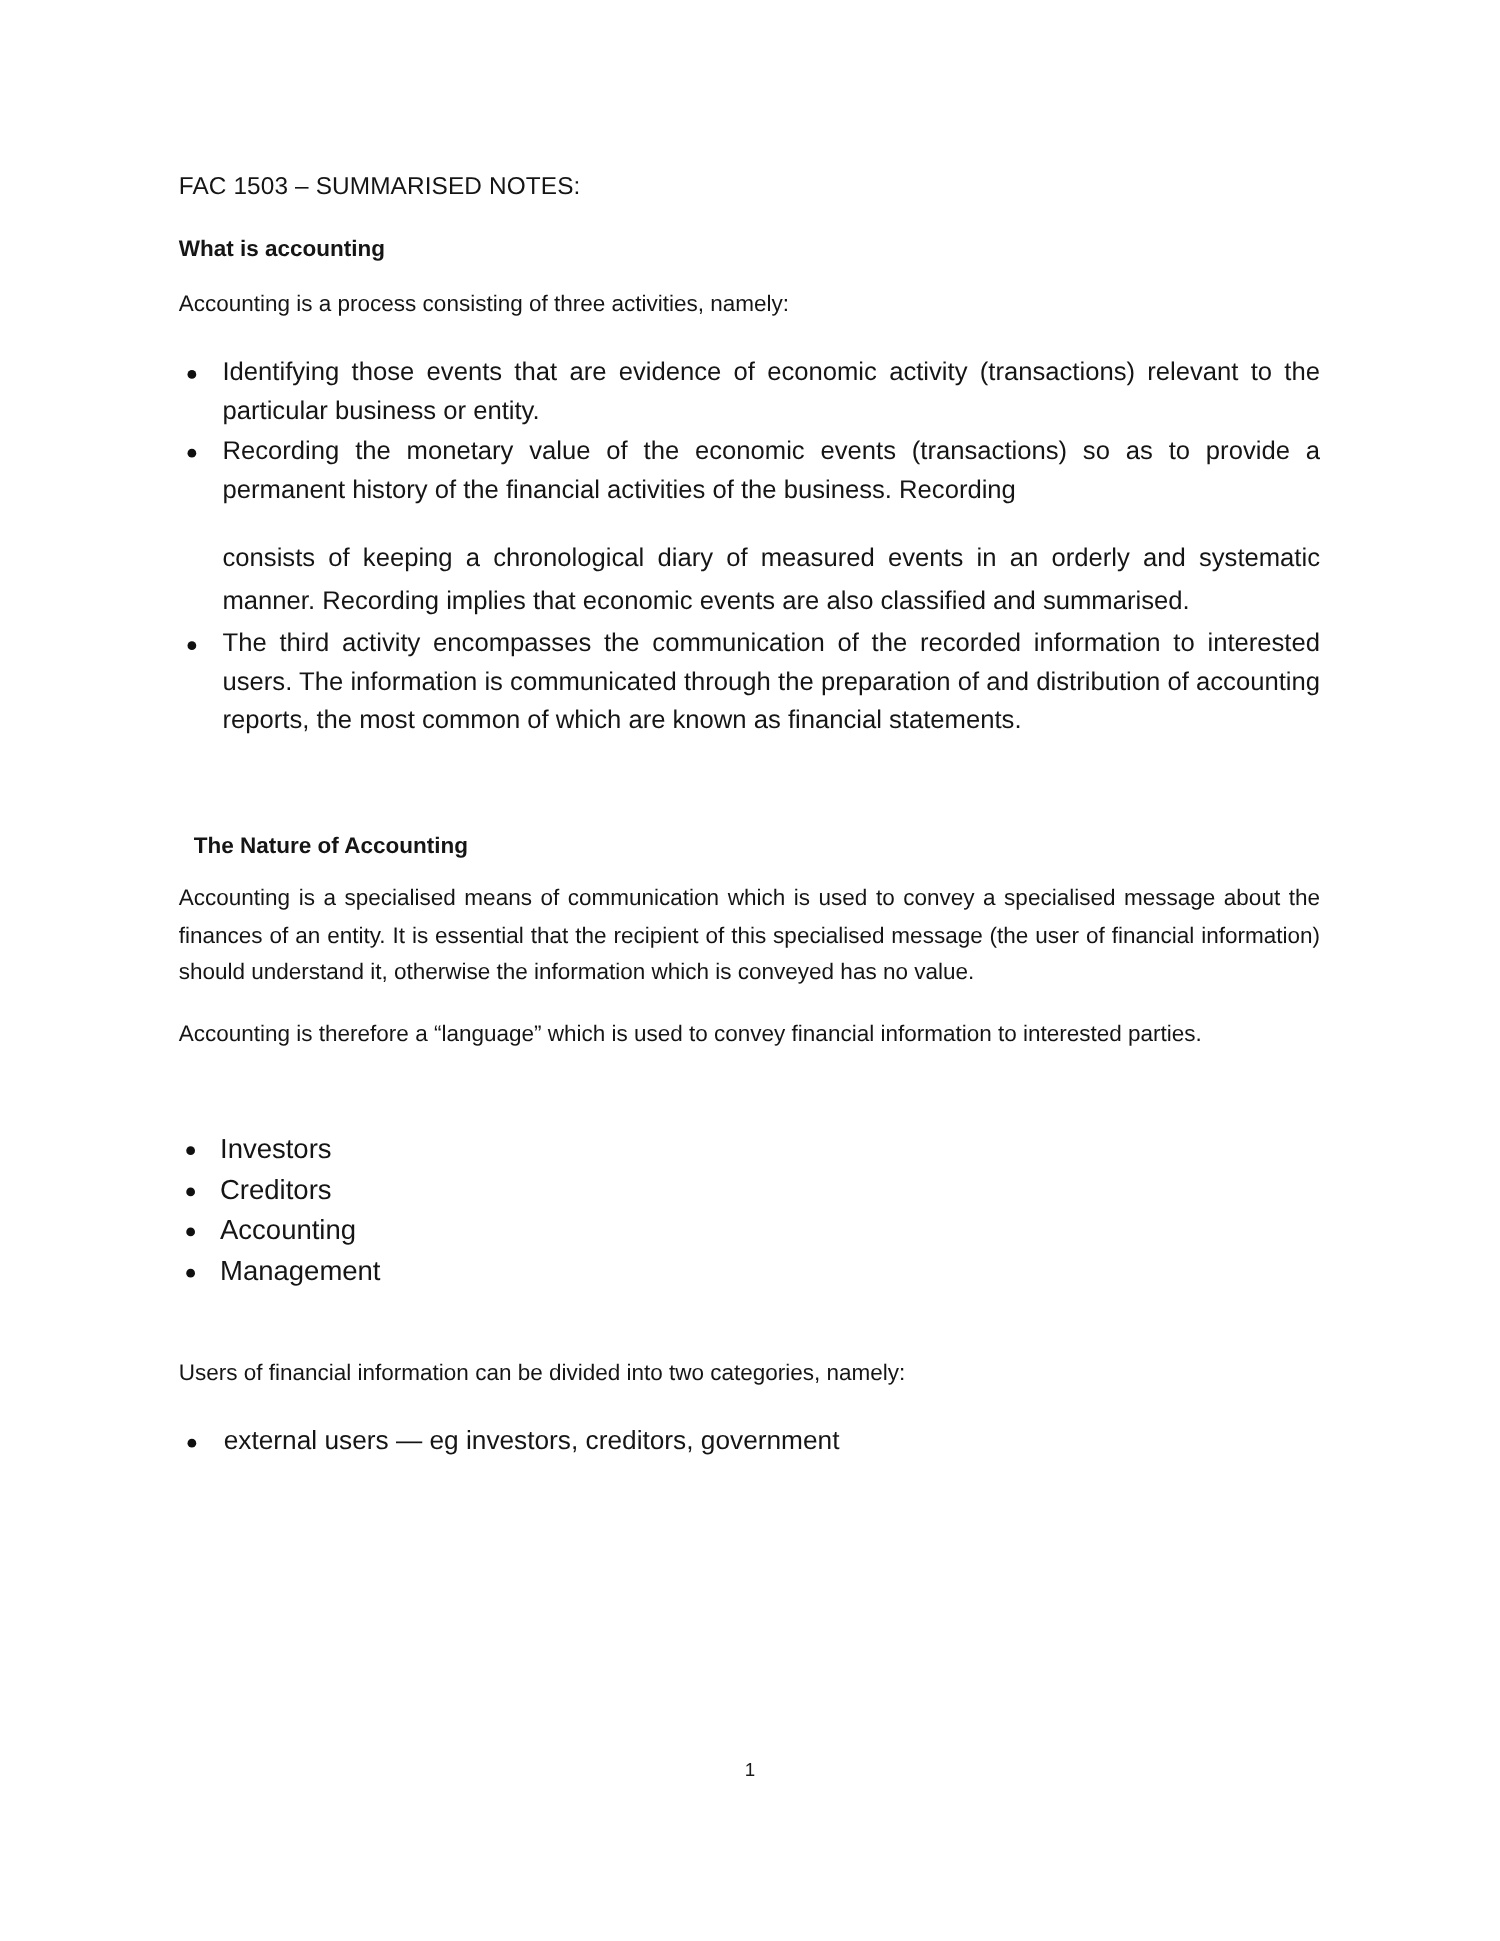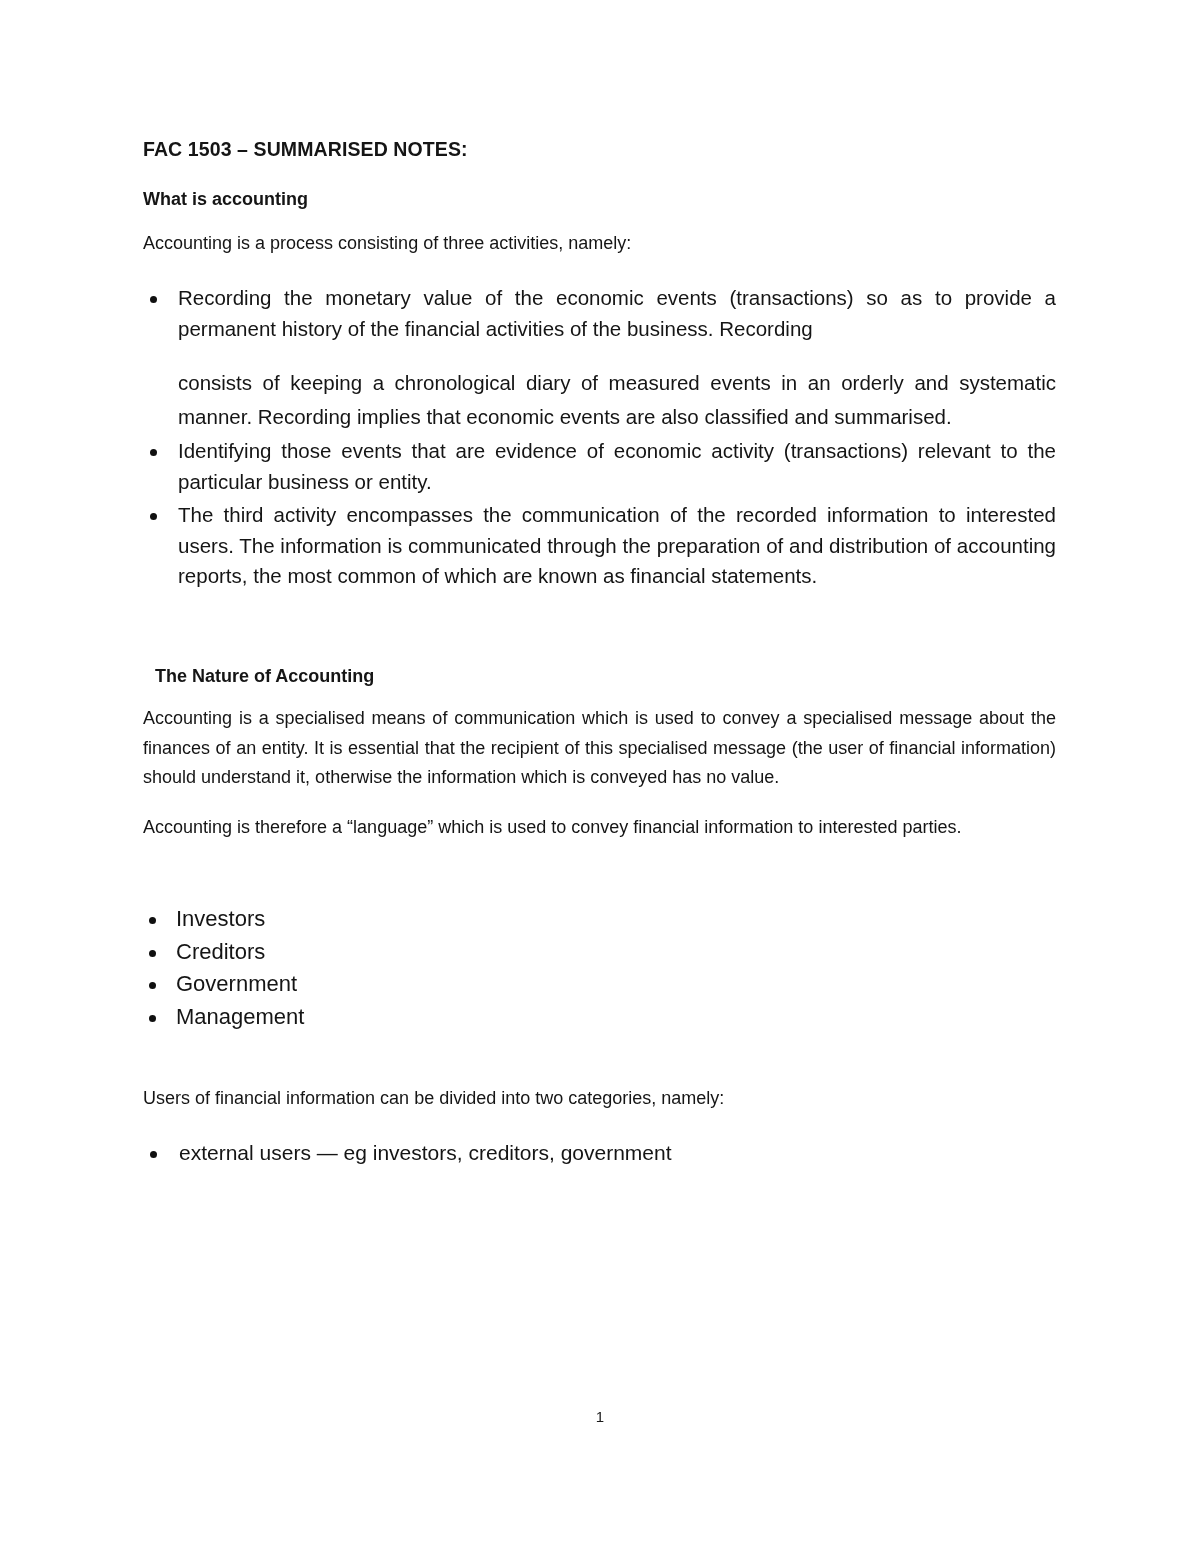--- a/index.html
+++ b/index.html
@@ -25,21 +25,21 @@
   .content {
     position: absolute;
     left: 143px;
     top: 138px;
     width: 913px;
   }
 
   
   .doc-title {
     font-size: 19.5px;
-    font-weight: bold;
+    font-weight: normal;
     letter-spacing: 0.1px;
     margin: 0 0 28px 0;
     line-height: 1.2;
   }
 
   .sub-head {
     font-size: 18px;
     font-weight: bold;
     margin: 0 0 18px 0;
     line-height: 1.2;
@@ -148,45 +148,45 @@
 
     <h1 class="doc-title">FAC 1503 – SUMMARISED NOTES:</h1>
 
     <h2 class="sub-head">What is accounting</h2>
 
     <p class="body-text nospace">Accounting is a process consisting of three activities, namely:</p>
 
     <div class="gap-sm"></div>
 
     <ul class="blist">
+      <li>Identifying those events that are evidence of economic activity (transactions) relevant to the particular business or entity.</li>
       <li>
         <span>Recording the monetary value of the economic events (transactions) so as to provide a permanent history of the financial activities of the business. Recording</span>
         <span class="sub-para" style="display:block;">consists of keeping a chronological diary of measured events in an orderly and systematic manner. Recording implies that economic events are also classified and summarised.</span>
       </li>
-      <li>Identifying those events that are evidence of economic activity (transactions) relevant to the particular business or entity.</li>
       <li class="loose">
         <span>The third activity encompasses the communication of the recorded information to interested users. The information is communicated through the preparation of and distribution of accounting reports, the most common of which are known as financial statements.</span>
       </li>
     </ul>
 
     <div class="gap-xl"></div>
 
     <h2 class="sub-head nature">The Nature of Accounting</h2>
 
     <p class="body-text">Accounting is a specialised means of communication which is used to convey a specialised message about the finances of an entity. It is essential that the recipient of this specialised message (the user of financial information) should understand it, otherwise the information which is conveyed has no value.</p>
 
     <p class="body-text nospace">Accounting is therefore a “language” which is used to convey financial information to interested parties.</p>
 
     <div class="gap-lg"></div>
 
 
     <ul class="blist simple">
       <li>Investors</li>
       <li>Creditors</li>
-      <li>Government</li>
+      <li>Accounting</li>
       <li>Management</li>
     </ul>
 
     <div class="gap-md"></div>
 
     <p class="body-text nospace">Users of financial information can be divided into two categories, namely:</p>
 
     <div class="gap-sm"></div>
 
     <ul class="blist cat">

